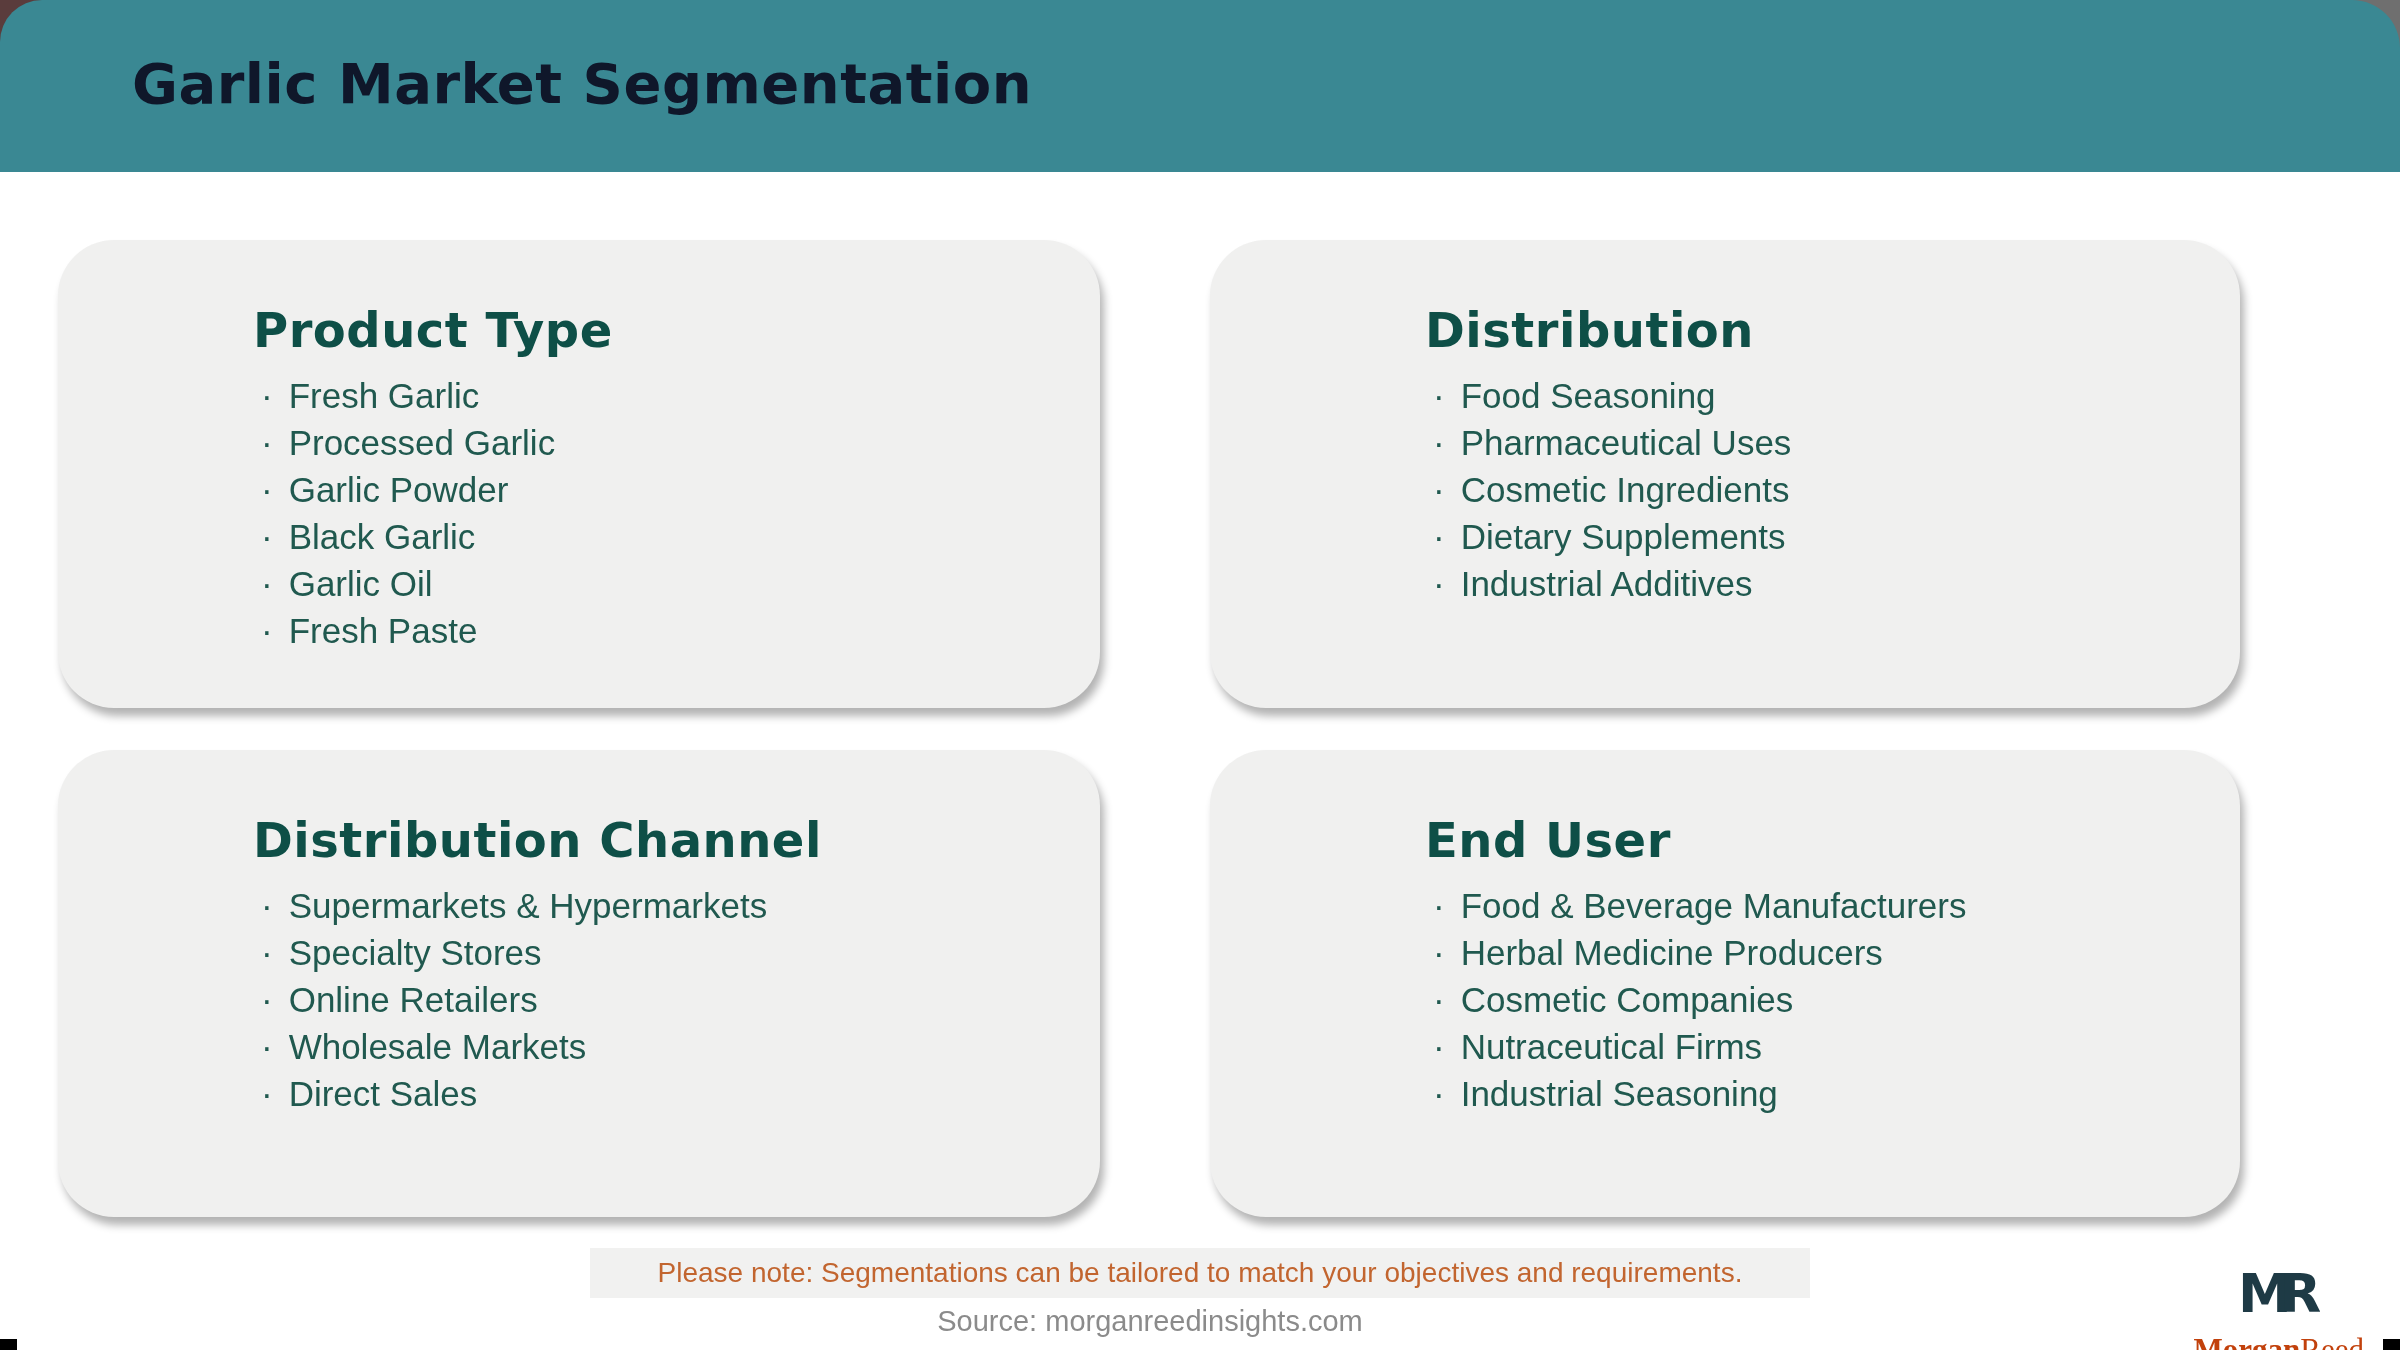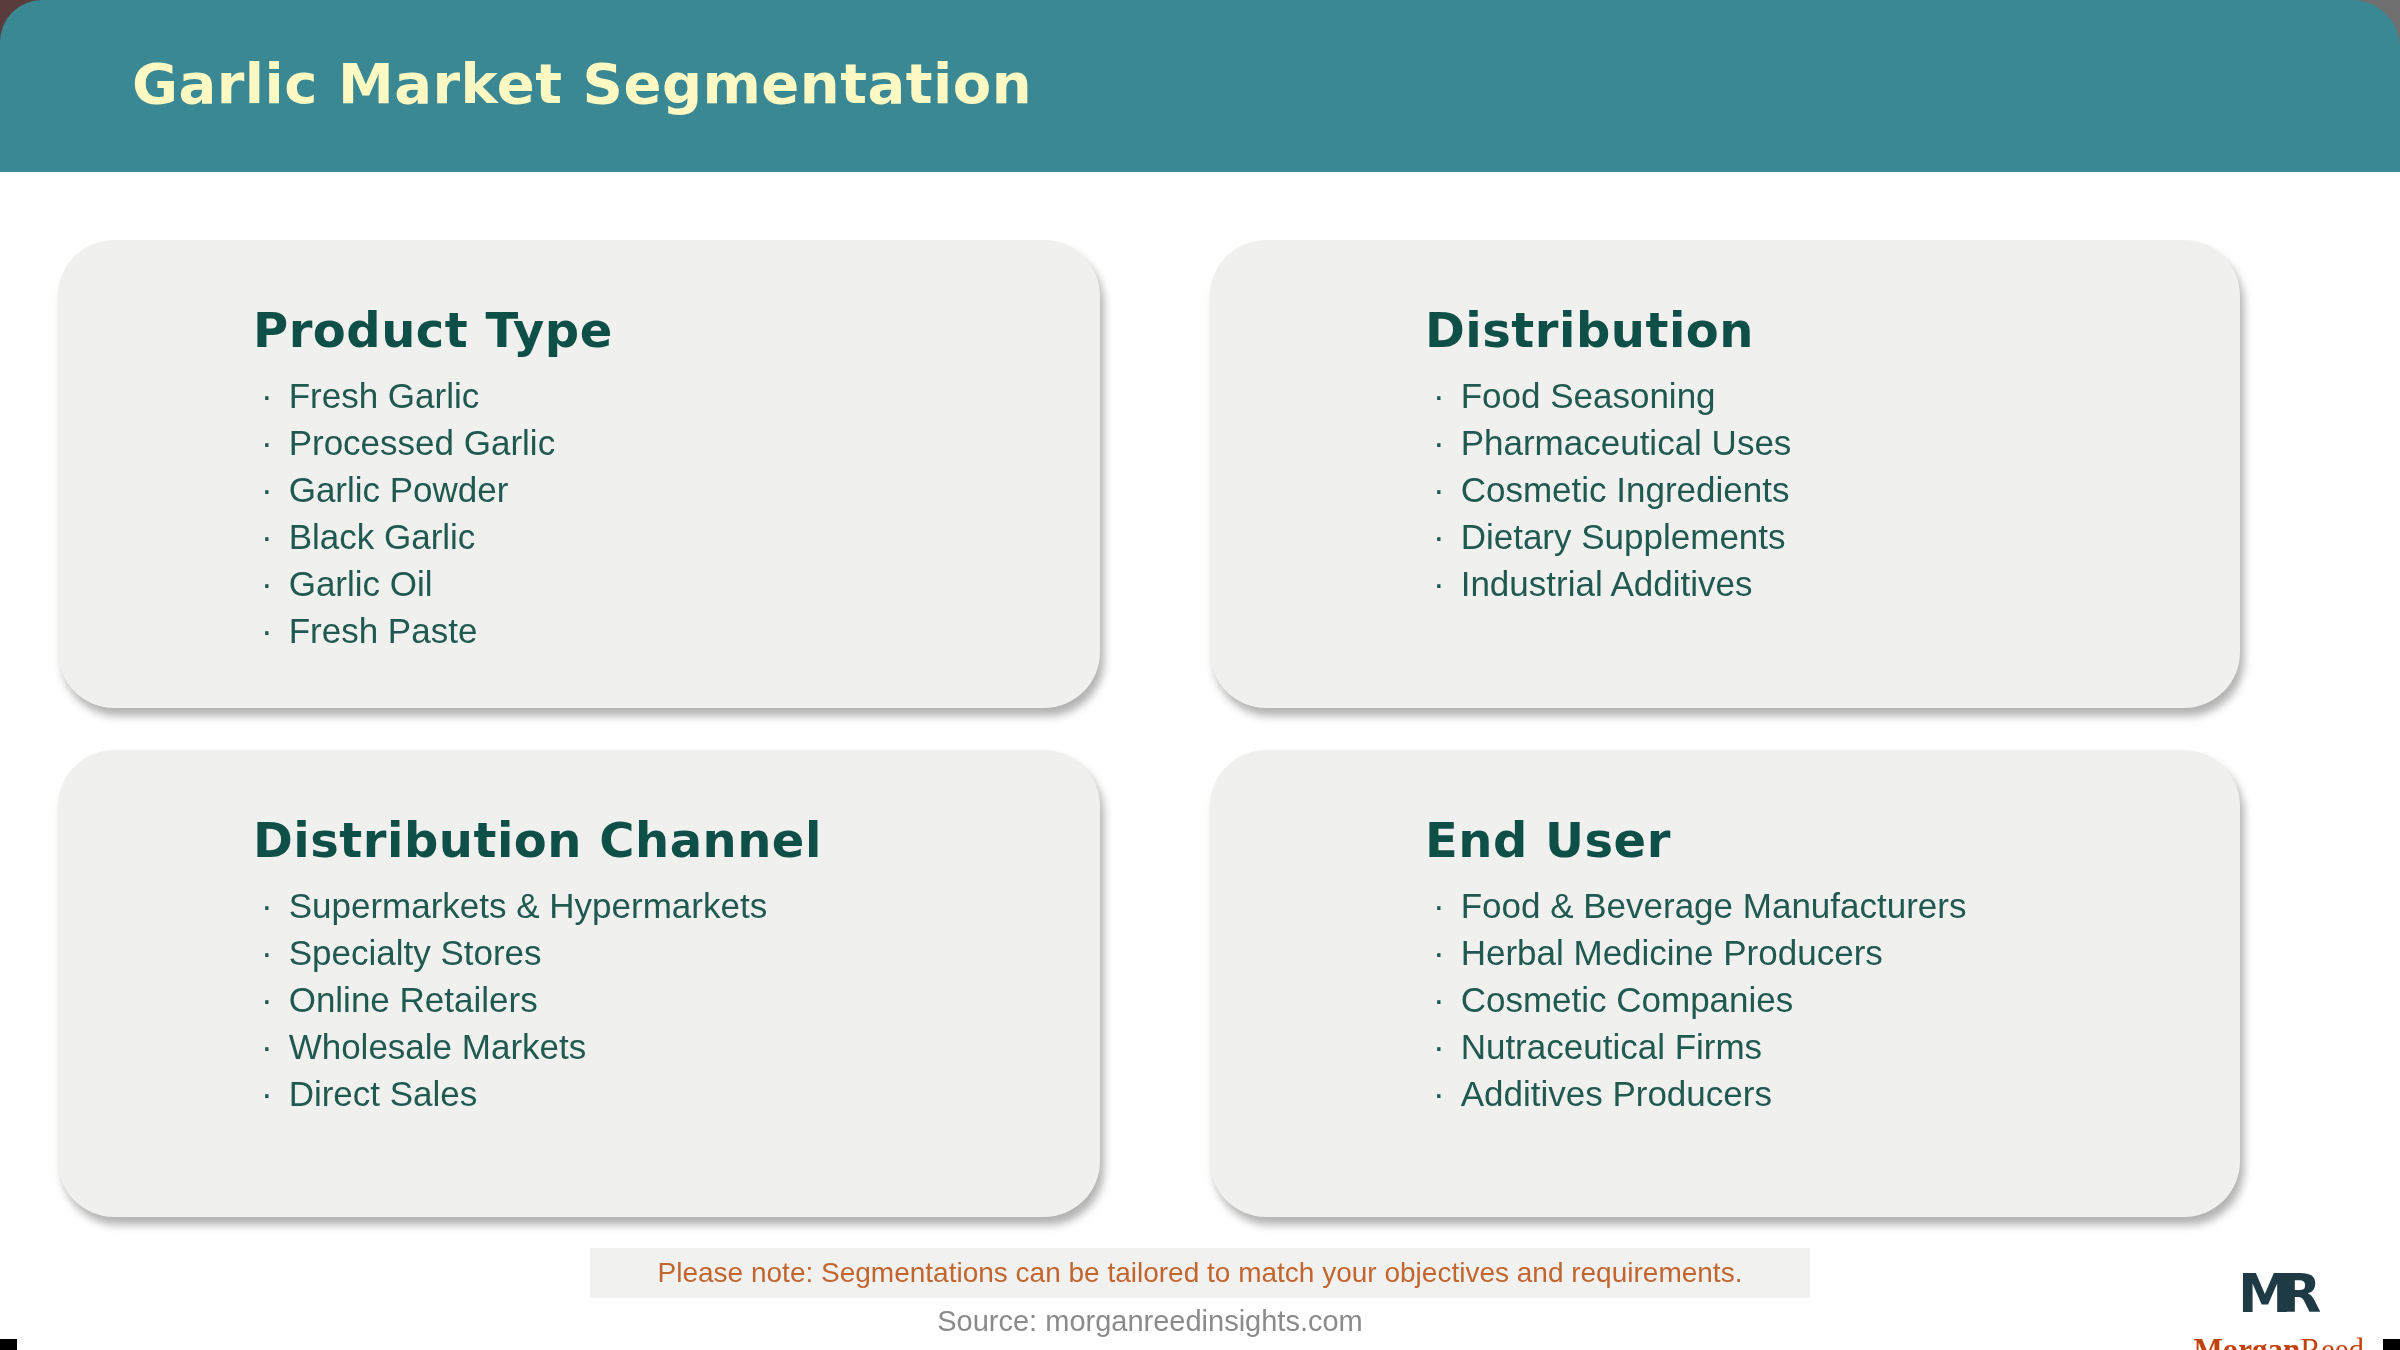--- a/index.html
+++ b/index.html
@@ -16,21 +16,21 @@
   .mark-br{right:0;}
 
   .header{
     position:absolute;top:0;left:0;width:2400px;height:172px;
     background:#3a8893;border-radius:42px 48px 0 0;
     display:flex;align-items:center;z-index:2;
   }
   .title{
     margin:0 0 6px 132px;
     font-family:"DejaVu Sans",sans-serif;font-weight:bold;
-    font-size:56px;color:#fef9c3;letter-spacing:0.5px;
+    font-size:56px;color:#0f172a;letter-spacing:0.5px;
   }
 
   .card{
     position:absolute;box-sizing:border-box;
     background:#f0f0ef;border-radius:56px;
     box-shadow:4px 8px 9px rgba(0,0,0,0.30);
     padding:62px 30px 0 195px;
   }
   .card-1{left:58px;top:240px;width:1042px;height:468px;}
   .card-2{left:1210px;top:240px;width:1030px;height:468px;padding-left:215px;}
@@ -121,21 +121,21 @@
     </ul>
   </section>
 
   <section class="card card-4">
     <h2 class="card-title">End User</h2>
     <ul class="card-list">
       <li class="card-item">Food &amp; Beverage Manufacturers</li>
       <li class="card-item">Herbal Medicine Producers</li>
       <li class="card-item">Cosmetic Companies</li>
       <li class="card-item">Nutraceutical Firms</li>
-      <li class="card-item">Additives Producers</li>
+      <li class="card-item">Industrial Seasoning</li>
     </ul>
   </section>
 
   <div class="note">
     <span class="note-text">Please note: Segmentations can be tailored to match your objectives and requirements.</span>
   </div>
 
   <div class="source">Source: morganreedinsights.com</div>
 
   <div class="logo">

